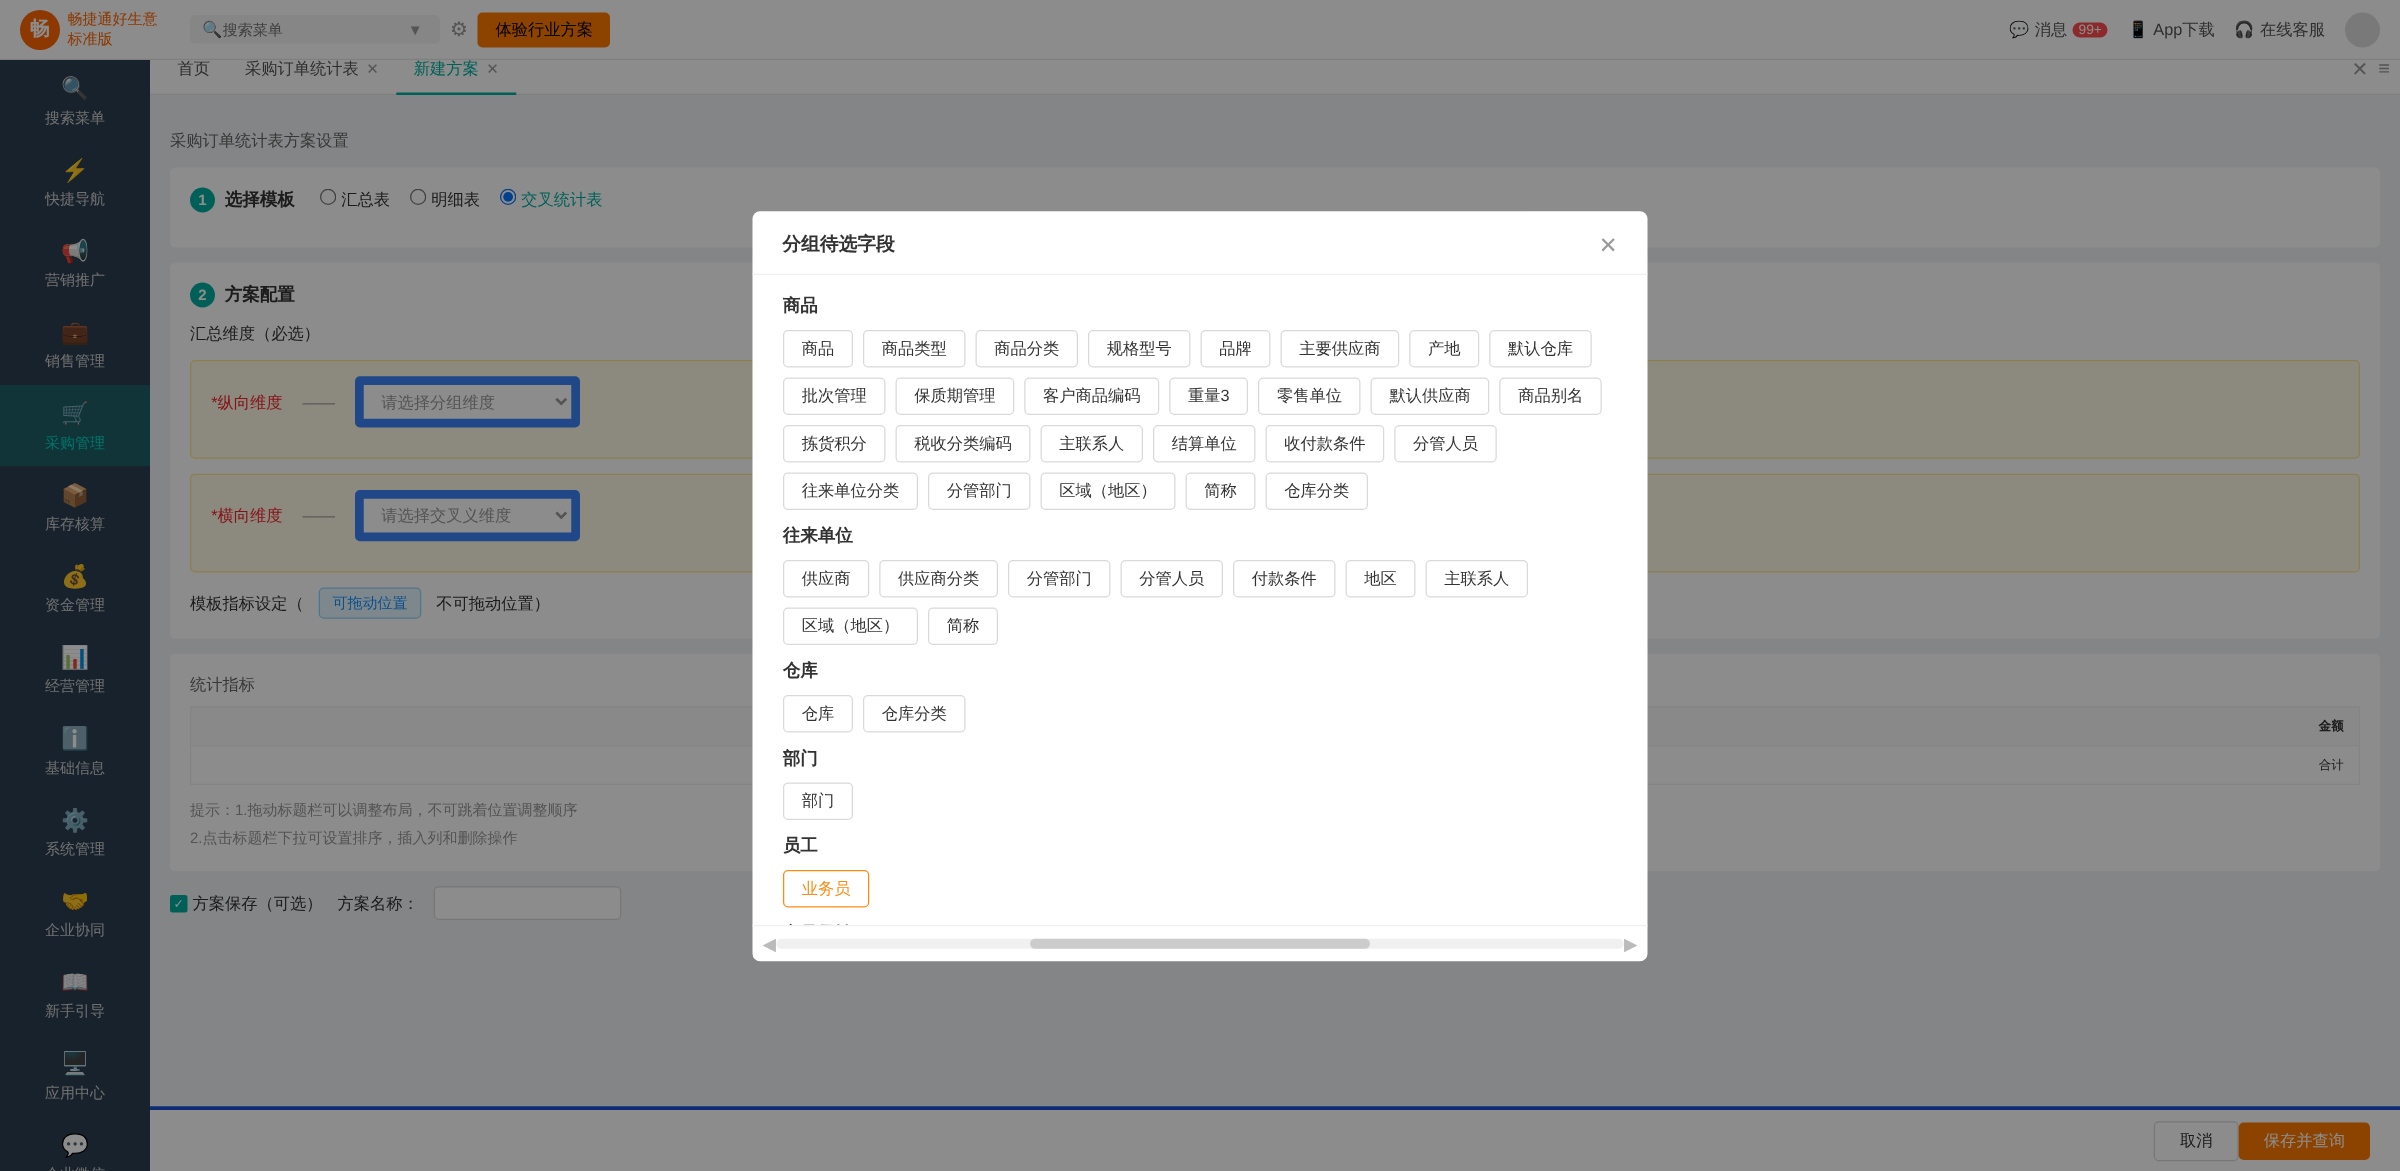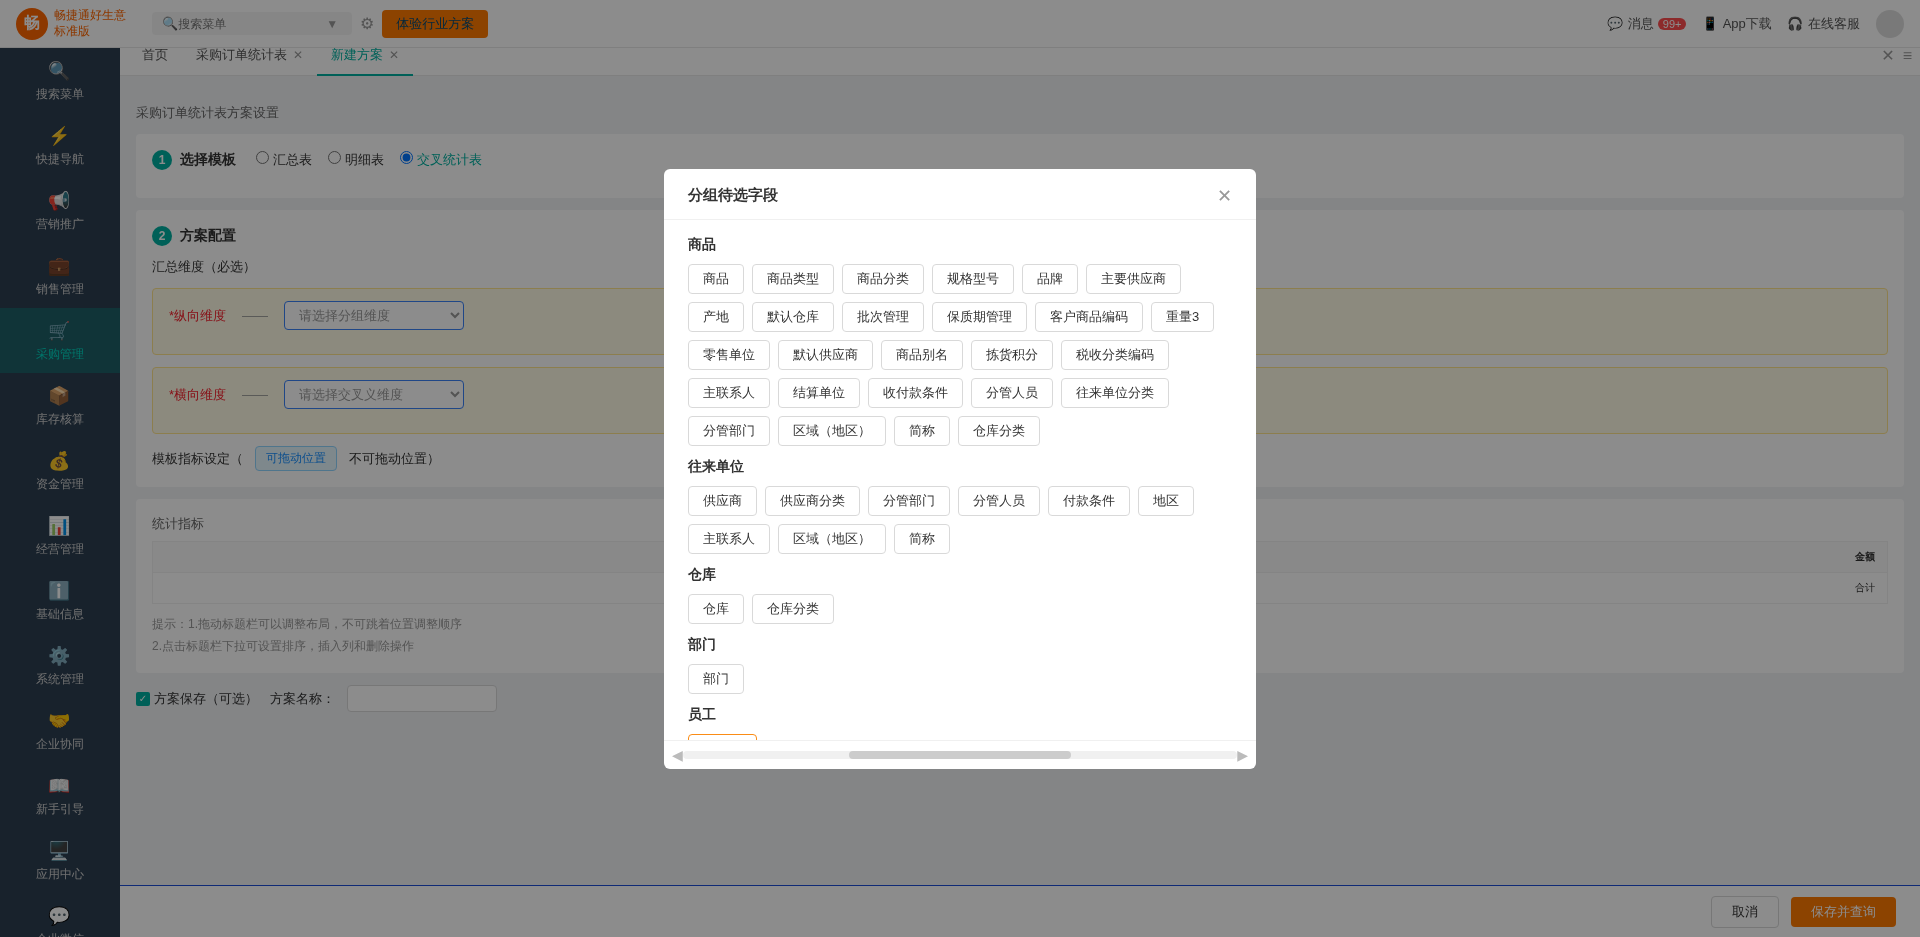--- a/index.html
+++ b/index.html
@@ -46,21 +46,21 @@
       margin-left: 8px;
       background: transparent; border: none;
       color: #999; cursor: pointer; font-size: 12px;
     }
     .top-actions { display: flex; align-items: center; gap: 8px; margin-left: 8px; }
     .gear-btn {
       background: transparent; border: none; cursor: pointer;
       color: #999; font-size: 16px;
     }
     .trial-btn {
-      background: #ff7a00; color: #0c4a6e;
+      background: #ff7a00; color: #000000;
       border: none; border-radius: 4px;
       padding: 5px 14px; cursor: pointer; font-size: 13px;
     }
     .top-right {
       margin-left: auto;
       display: flex; align-items: center; gap: 16px;
     }
     .top-right-item {
       display: flex; align-items: center; gap: 4px;
       cursor: pointer; color: #555; font-size: 13px;
@@ -161,21 +161,21 @@
     }
     .step-label { font-size: 14px; font-weight: bold; }
     .radio-group { display: flex; align-items: center; gap: 16px; margin-left: 12px; }
     .radio-item { display: flex; align-items: flex-start; gap: 4px; cursor: pointer; font-size: 13px; }
     .radio-selected { color: #00b0a0; }
 
     .field-row { display: flex; align-items: center; margin-bottom: 12px; gap: 8px; }
     .field-label { color: #f5222d; font-size: 13px; }
     .field-dashes { color: #999; margin: 0 8px; }
     .field-select {
-      border: 1px solid #3b82f6; border-radius: 4px;
+      border: 7px solid #3b82f6; border-radius: 4px;
       padding: 5px 10px; font-size: 13px;
       color: #999; background: white;
       min-width: 180px; cursor: pointer;
     }
 
     .config-row { display: flex; align-items: center; gap: 12px; margin-top: 8px; }
     .config-tag {
       background: #e6f7ff; border: 1px solid #91d5ff;
       color: #1890ff; padding: 3px 10px; border-radius: 4px; font-size: 12px;
     }
@@ -196,44 +196,44 @@
     .name-input {
       border: 1px solid #d9d9d9; border-radius: 4px;
       padding: 5px 10px; font-size: 13px; width: 150px;
     }
 
     .footer-actions {
       position: fixed;
       bottom: 0; left: 120px; right: 0;
       height: 52px;
       background: #fff;
-      border-top: 1px solid #1d4ed8;
+      border-top: 3px solid #1d4ed8;
       display: flex; align-items: center; justify-content: flex-end;
-      padding: 0 24px; gap: 12px;
+      padding: 0 24px; 
     }
     .btn-cancel {
       border: 1px solid #d9d9d9; background: white;
       color: #333; padding: 6px 20px; border-radius: 4px; cursor: pointer; font-size: 13px;
     }
     .btn-primary {
       background: #ff7a00; color: white;
       border: none; padding: 6px 20px; border-radius: 4px; cursor: pointer; font-size: 13px;
     }
 
     
     .modal-overlay {
       position: fixed; top: 0; left: 0; right: 0; bottom: 0;
       background: rgba(0,0,0,0.45);
       z-index: 200;
       display: flex; align-items: center; justify-content: center;
     }
     .modal {
       background: white;
       border-radius: 6px;
-      width: 592px;
+      width: 716px;
       max-height: 600px;
       display: flex; flex-direction: column;
       position: relative;
     }
     .modal-header {
       padding: 16px 24px 12px;
       border-bottom: 1px solid #f0f0f0;
       display: flex; align-items: center; justify-content: space-between;
     }
     .modal-title { font-size: 15px; font-weight: bold; }

